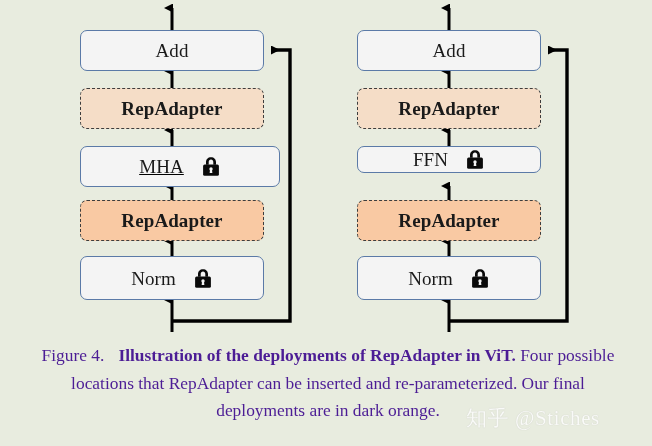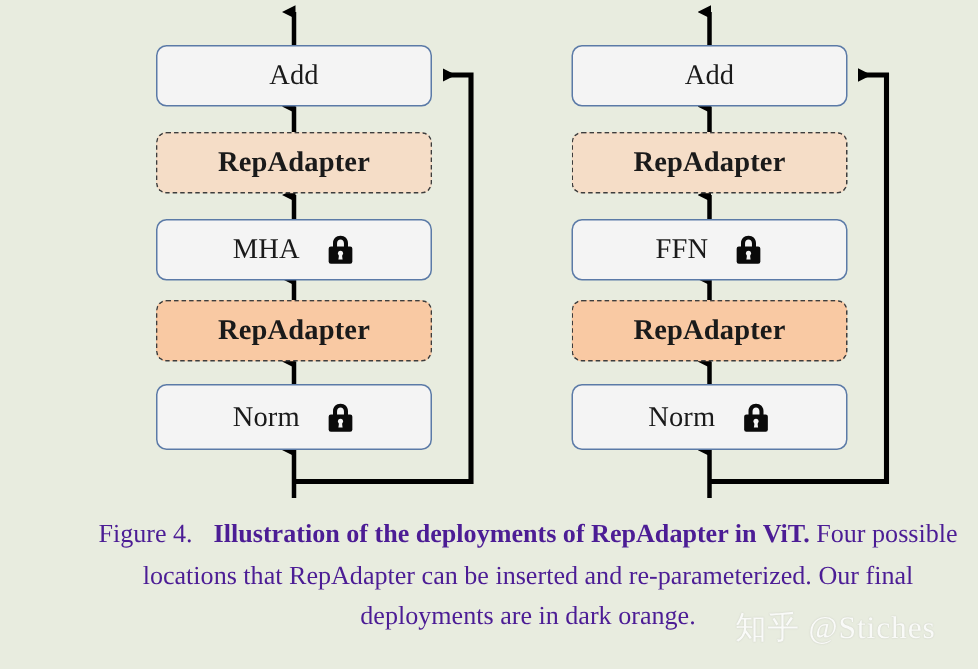--- a/index.html
+++ b/index.html
@@ -11,21 +11,20 @@
     height: 446px;
     background: #e8ecdf;
     font-family: "Liberation Serif", "DejaVu Serif", serif;
     overflow: hidden;
     position: relative;
   }
 
   #figure-root {
     position: absolute;
     inset: 0;
-    margin-left: 24px;
   }
 
   
   .diagram {
     position: absolute;
     left: 0;
     top: 0;
     width: 652px;
     height: 340px;
   }
@@ -148,21 +147,21 @@
         <span class="block-label">Add</span>
       </div>
     </div>
 
     <div class="block block-dashed" style="left:80px; top:88px; width:184px; height:41px; background:#f5ddc7;">
       <div class="block-inner">
         <span class="block-label">RepAdapter</span>
       </div>
     </div>
 
-    <div class="block block-solid" style="left:80px; top:146px; width:184px; height:41px;">
+    <div class="block block-solid" style="left:80px; top:146px; width:200px; height:41px;text-decoration:underline;">
       <div class="block-inner">
         <span class="block-label">MHA</span>
         <svg class="lock-icon" viewBox="0 0 20 21">
           <path d="M10 1.2c-3.0 0-5.0 2.1-5.0 4.9v2.6h2.7V6.1c0-1.5 1.0-2.5 2.3-2.5s2.3 1.0 2.3 2.5v2.6h2.7V6.1c0-2.8-2.0-4.9-5.0-4.9z" fill="#0a0a0a"></path>
           <rect x="2.1" y="8.4" width="15.8" height="11.4" rx="1.5" fill="#0a0a0a"></rect>
           <circle cx="10" cy="12.9" r="1.7" fill="#f4f4f4"></circle>
           <path d="M9.1 13.4h1.8l0.5 3.6H8.6z" fill="#f4f4f4"></path>
         </svg>
       </div>
     </div>
@@ -190,21 +189,21 @@
         <span class="block-label">Add</span>
       </div>
     </div>
 
     <div class="block block-dashed" style="left:357px; top:88px; width:184px; height:41px; background:#f5ddc7;">
       <div class="block-inner">
         <span class="block-label">RepAdapter</span>
       </div>
     </div>
 
-    <div class="block block-solid" style="left:357px; top:146px; width:184px; height:41px;">
+    <div class="block block-solid" style="left:357px; top:146px; width:184px; height:27px;">
       <div class="block-inner">
         <span class="block-label">FFN</span>
         <svg class="lock-icon" viewBox="0 0 20 21">
           <path d="M10 1.2c-3.0 0-5.0 2.1-5.0 4.9v2.6h2.7V6.1c0-1.5 1.0-2.5 2.3-2.5s2.3 1.0 2.3 2.5v2.6h2.7V6.1c0-2.8-2.0-4.9-5.0-4.9z" fill="#0a0a0a"></path>
           <rect x="2.1" y="8.4" width="15.8" height="11.4" rx="1.5" fill="#0a0a0a"></rect>
           <circle cx="10" cy="12.9" r="1.7" fill="#f4f4f4"></circle>
           <path d="M9.1 13.4h1.8l0.5 3.6H8.6z" fill="#f4f4f4"></path>
         </svg>
       </div>
     </div>

